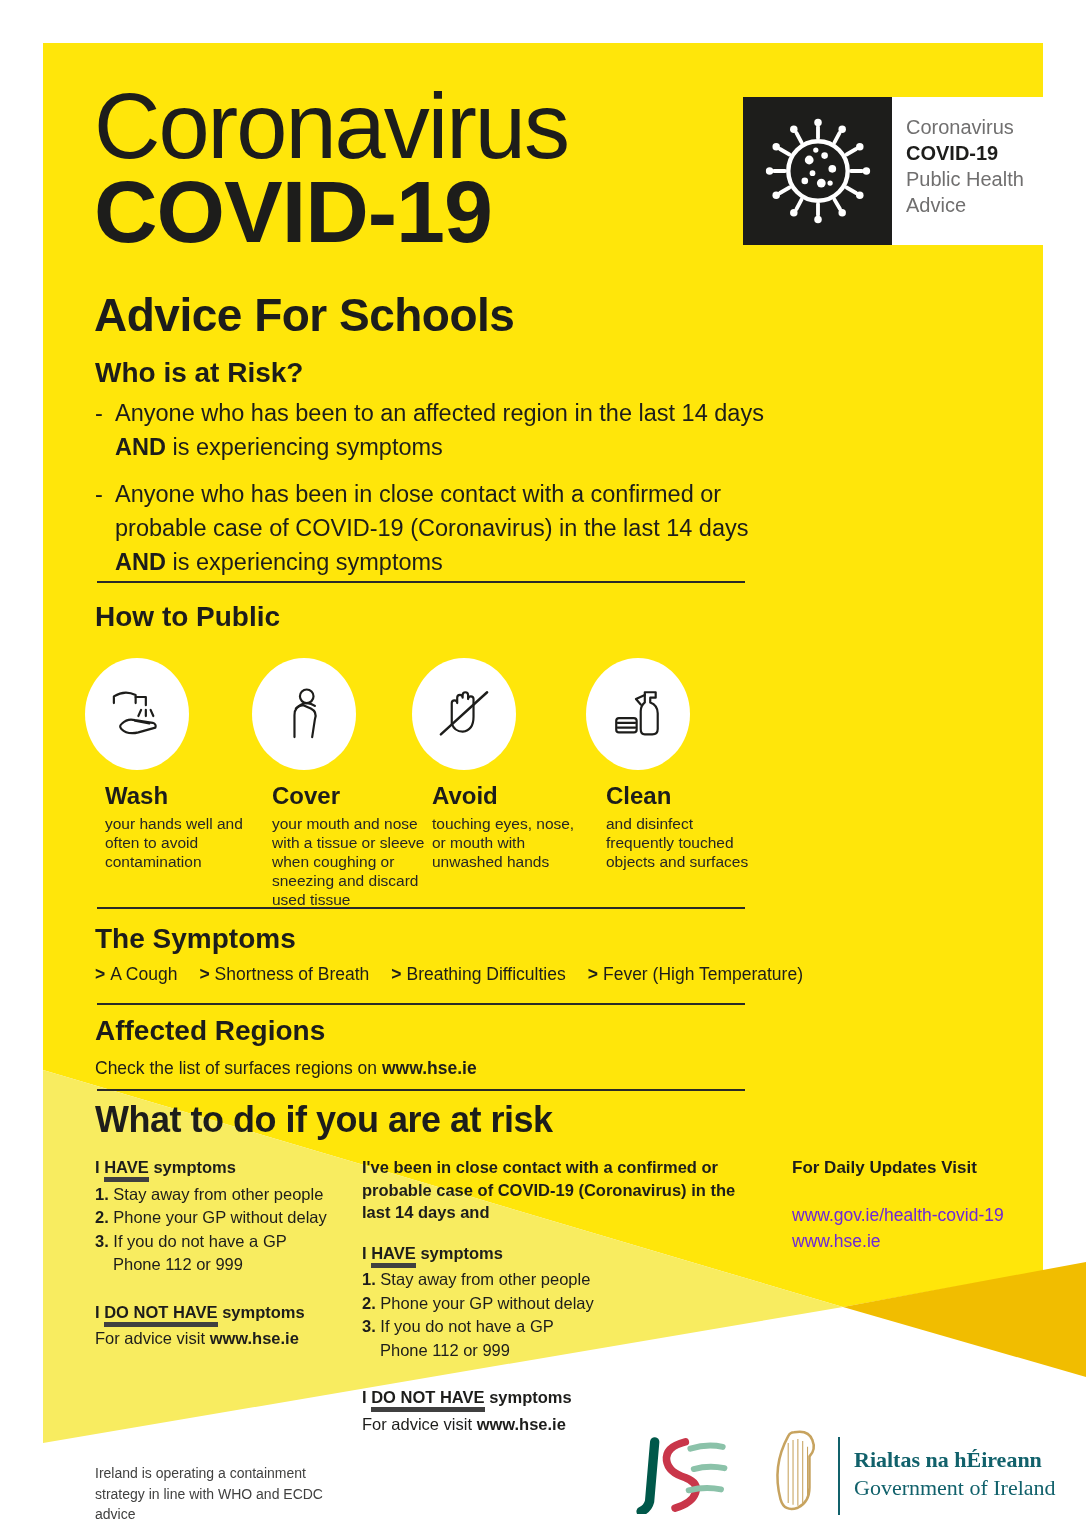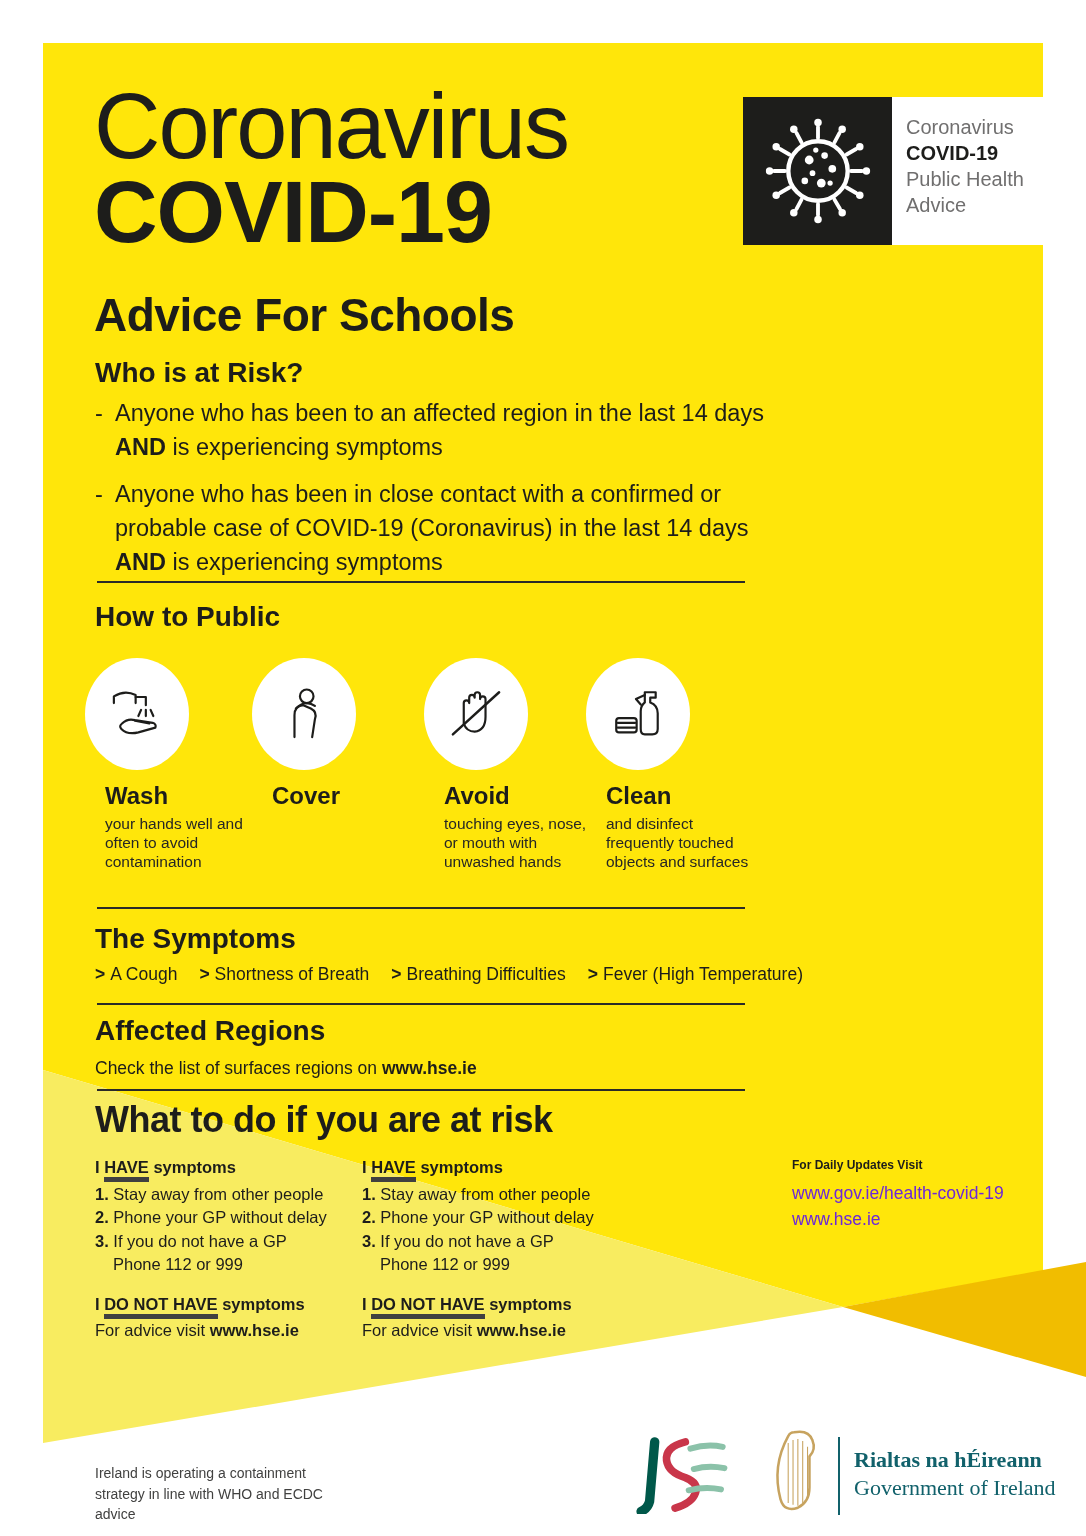--- a/index.html
+++ b/index.html
@@ -42,24 +42,24 @@
   .check-line{left:95px;top:1058px;font-size:17.5px;}
   .check-line b{font-weight:700;}
   .h-what{left:95px;top:1099px;font-size:36px;font-weight:700;letter-spacing:-0.5px;}
   
   .riskcol{position:absolute;top:1156px;font-size:16.5px;line-height:23.5px;}
   .riskcol .intro{font-weight:700;line-height:22.5px;margin-bottom:18px;}
   .riskcol .lbl{font-weight:700;margin-bottom:3px;}
   .riskcol .lbl .u{border-bottom:5px solid #404040;padding-bottom:1px;}
   .riskcol .step b{font-weight:700;}
   .riskcol .sub{padding-left:18px;}
-  .riskcol .nothave{margin-top:16px;}
+  .riskcol .nothave{margin-top:24px;}
   .riskcol .advice b{font-weight:700;}
   .updates{left:792px;top:1158px;width:250px;}
-  .updates .uh{font-size:12px;font-weight:700;margin-bottom:8px;}
+  .updates .uh{font-size:17px;font-weight:700;margin-bottom:24px;}
   .updates .ulink{font-size:17.5px;line-height:26px;color:#6d28d9;}
   
   .foot-note{left:95px;top:1463px;width:260px;font-size:14px;line-height:20.5px;color:#414140;}
   .foot-note b{font-weight:400;}
   .gov-divider{left:838px;top:1437px;width:2px;height:78px;background:#11616B;}
   .gov-text{left:854px;top:1446px;font-family:"Liberation Serif", serif;color:#11616B;font-size:22px;line-height:28px;}
   .gov-text .g1{font-weight:700;}
 </style>
 </head>
 <body>
@@ -163,23 +163,24 @@
   <div class="pcircle">
     <svg width="68" height="68" viewBox="0 0 100 100">
       <g class="icon-stroke">
         <circle cx="54" cy="24" r="10"></circle>
         <path d="M36 84 L36 52 Q36 38 49 37 L60 42 Q70 47 66 58 L62 84"></path>
         <path d="M38 42 Q52 28 66 38"></path>
       </g>
     </svg>
   </div>
   <div class="ptitle">Cover</div>
-</div>
-
-<div class="pitem" style="left:424px;">
+  <div class="ptext">your mouth and nose with a tissue or sleeve when coughing or sneezing and discard used tissue</div>
+</div>
+
+<div class="pitem" style="left:412px;">
   <div class="pcircle">
     <svg width="68" height="68" viewBox="0 0 100 100">
       <g class="icon-stroke">
         <path d="M32 56 L32 34 Q32 30 36 30 Q40 30 40 34 L40 26 Q40 22 44 22 Q48 22 48 26 L48 22 Q48 18 52 18 Q56 18 56 22 L56 28 Q56 24 60 24 Q64 24 64 28 L64 54 Q64 74 48 76 Q36 76 32 64 Z"></path>
         <path d="M16 80 L84 18" stroke-width="3.6"></path>
       </g>
     </svg>
   </div>
   <div class="ptitle">Avoid</div>
   <div class="ptext">touching eyes, nose, or mouth with unwashed hands</div>
@@ -226,20 +227,21 @@
   <div class="lbl"><span>I</span> <span class="u">HAVE</span> <span>symptoms</span></div>
   <div class="step"><b>1.</b> <span>Stay away from other people</span></div>
   <div class="step"><b>2.</b> <span>Phone your GP without delay</span></div>
   <div class="step"><b>3.</b> <span>If you do not have a GP</span></div>
   <div class="step sub">Phone 112 or 999</div>
   <div class="lbl nothave"><span>I</span> <span class="u">DO NOT HAVE</span> <span>symptoms</span></div>
   <div class="advice"><span>For advice visit</span> <b>www.hse.ie</b></div>
 </div>
 
 <div class="riskcol" style="left:362px;width:398px;">
+  <div class="intro">I've been in close contact with a confirmed or probable case of COVID-19 (Coronavirus) in the last 14 days and</div>
   <div class="lbl"><span>I</span> <span class="u">HAVE</span> <span>symptoms</span></div>
   <div class="step"><b>1.</b> <span>Stay away from other people</span></div>
   <div class="step"><b>2.</b> <span>Phone your GP without delay</span></div>
   <div class="step"><b>3.</b> <span>If you do not have a GP</span></div>
   <div class="step sub">Phone 112 or 999</div>
   <div class="lbl nothave"><span>I</span> <span class="u">DO NOT HAVE</span> <span>symptoms</span></div>
   <div class="advice"><span>For advice visit</span> <b>www.hse.ie</b></div>
 </div>
 
 <div class="abs updates">

